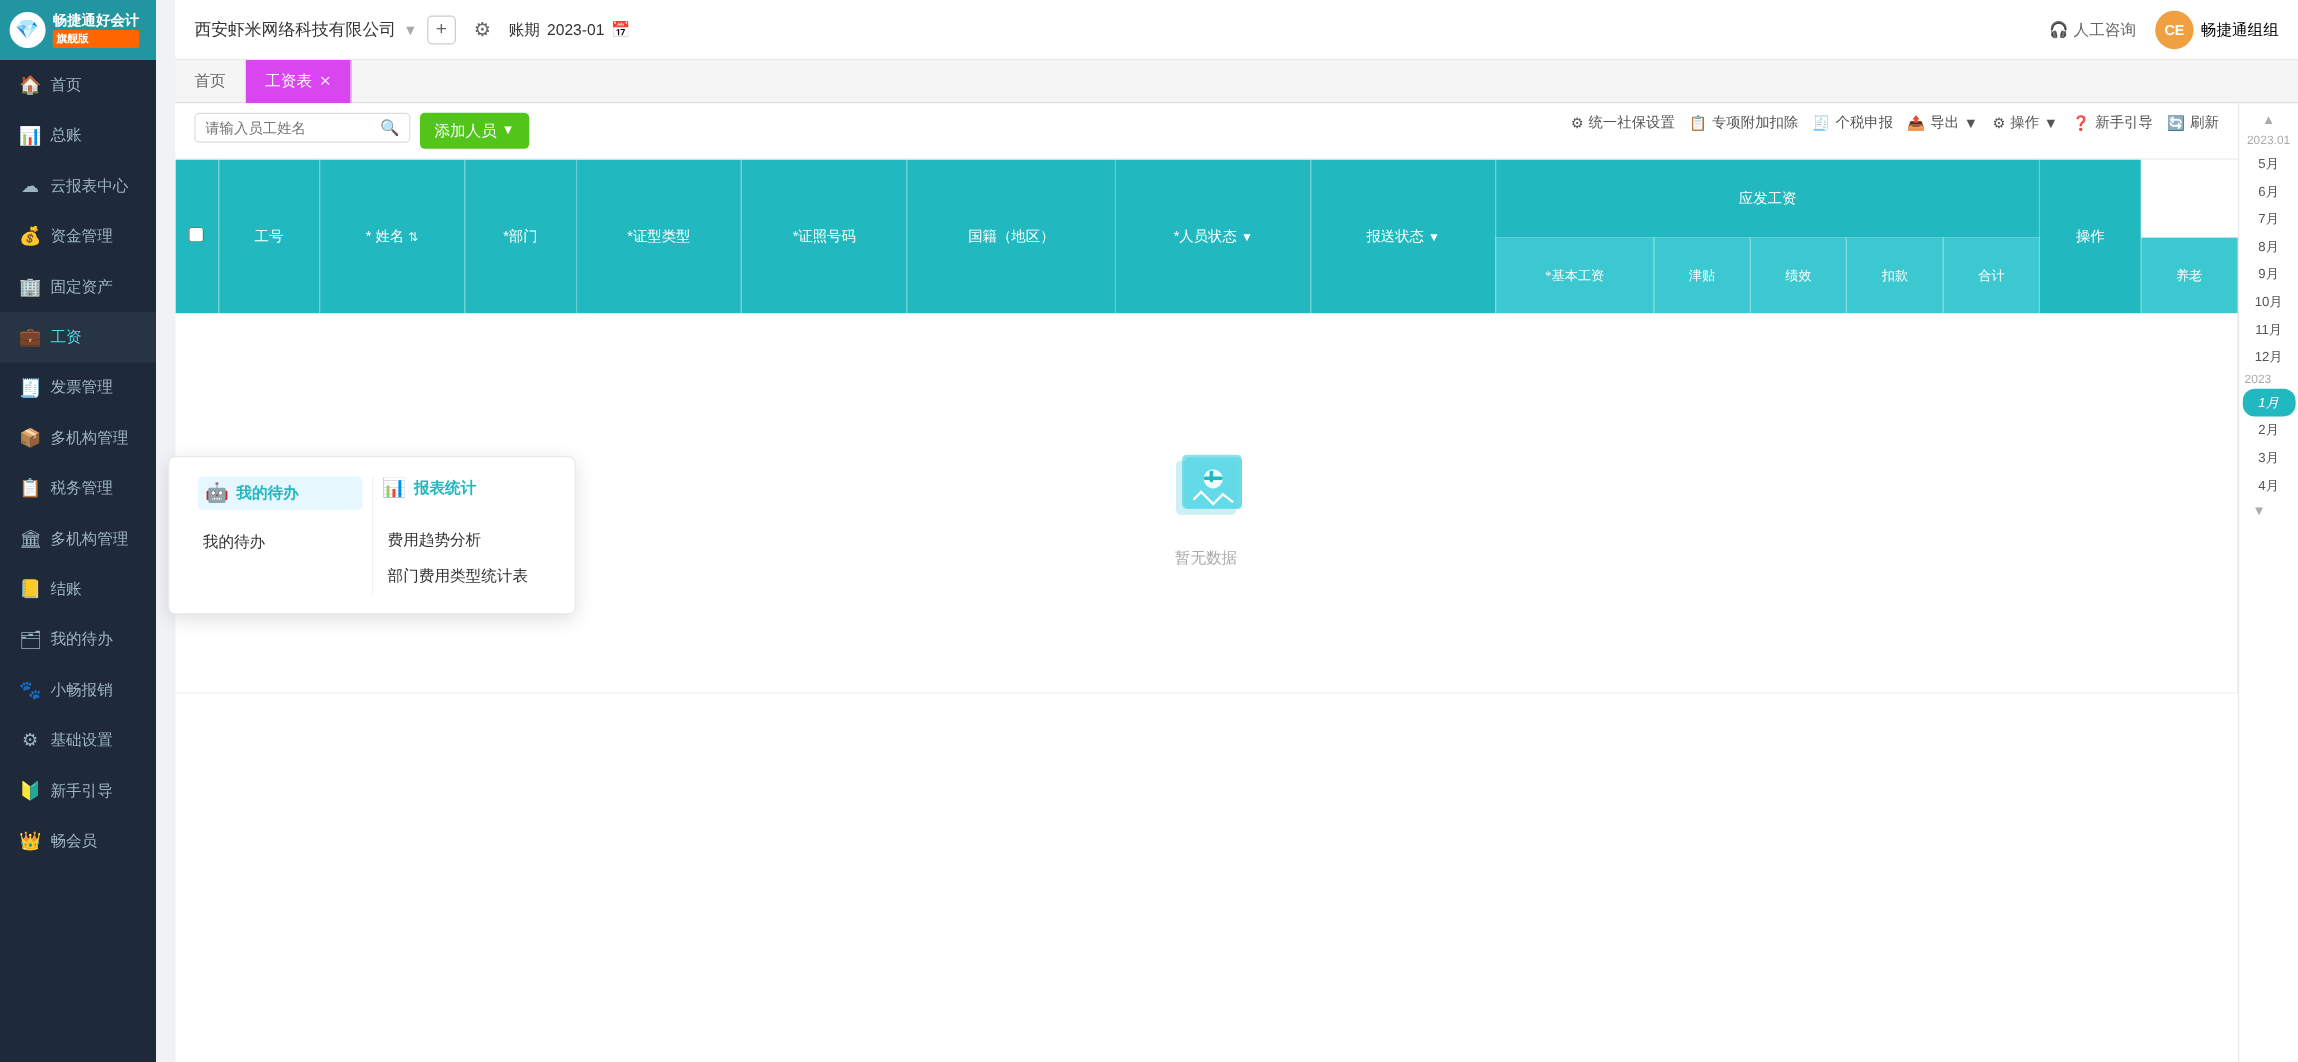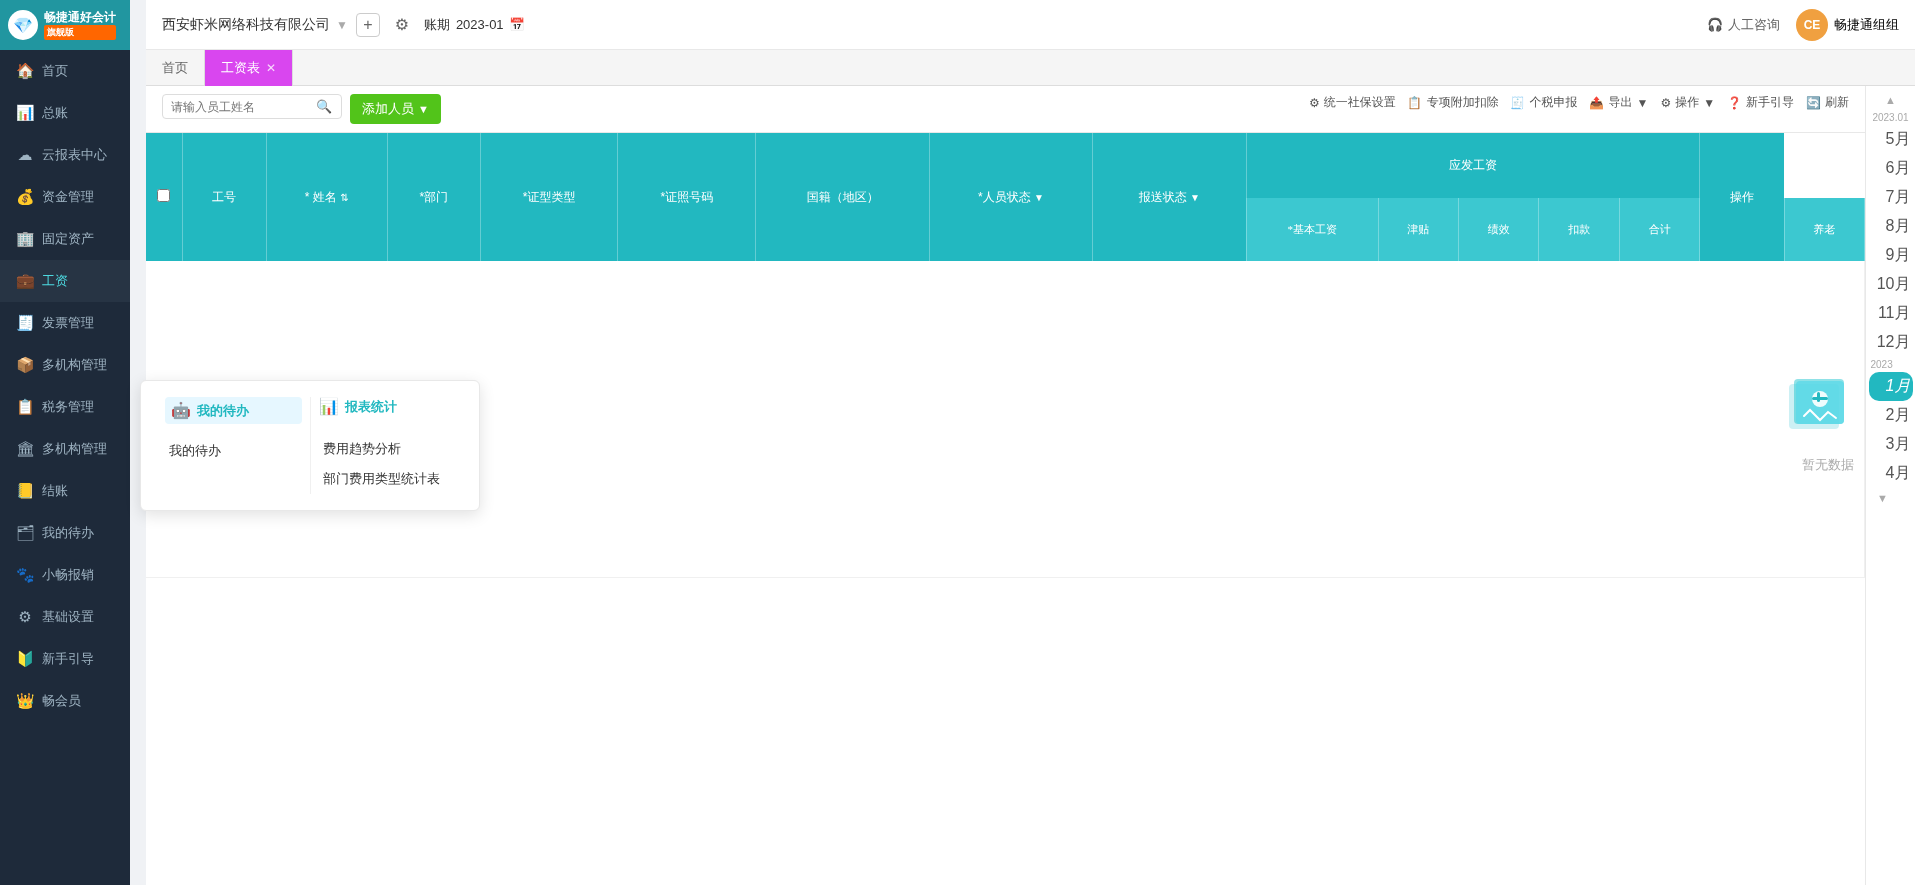--- a/index.html
+++ b/index.html
@@ -264,21 +264,21 @@
       padding: 8px 10px;
       text-align: center;
       border-bottom: 1px solid #f0f0f0;
       border-right: 1px solid #f0f0f0;
     }
 
     
     .empty-state {
       display: flex;
       flex-direction: column;
-      align-items: flex-end;
+      align-items: center;
       justify-content: center;
       height: 300px;
       color: #aaa;
       font-size: 13px;
     }
     .empty-icon {
       width: 80px;
       height: 80px;
       margin-bottom: 12px;
     }
@@ -296,25 +296,25 @@
       font-size: 11px;
     }
     .timeline-nav {
       width: 28px; height: 20px;
       display: flex; align-items: center; justify-content: center;
       cursor: pointer;
       color: #aaa;
     }
     .timeline-item {
       width: 44px;
-      text-align: right;
+      text-align: center;
       padding: 4px 2px;
       cursor: pointer;
       color: #555;
-      font-size: 16px;
+      font-size: 11px;
       border-radius: 4px;
     }
     .timeline-item.active {
       background: #22b8c0;
       color: white;
       border-radius: 10px;
       font-style: italic;
     }
     .timeline-year {
       color: #aaa;

